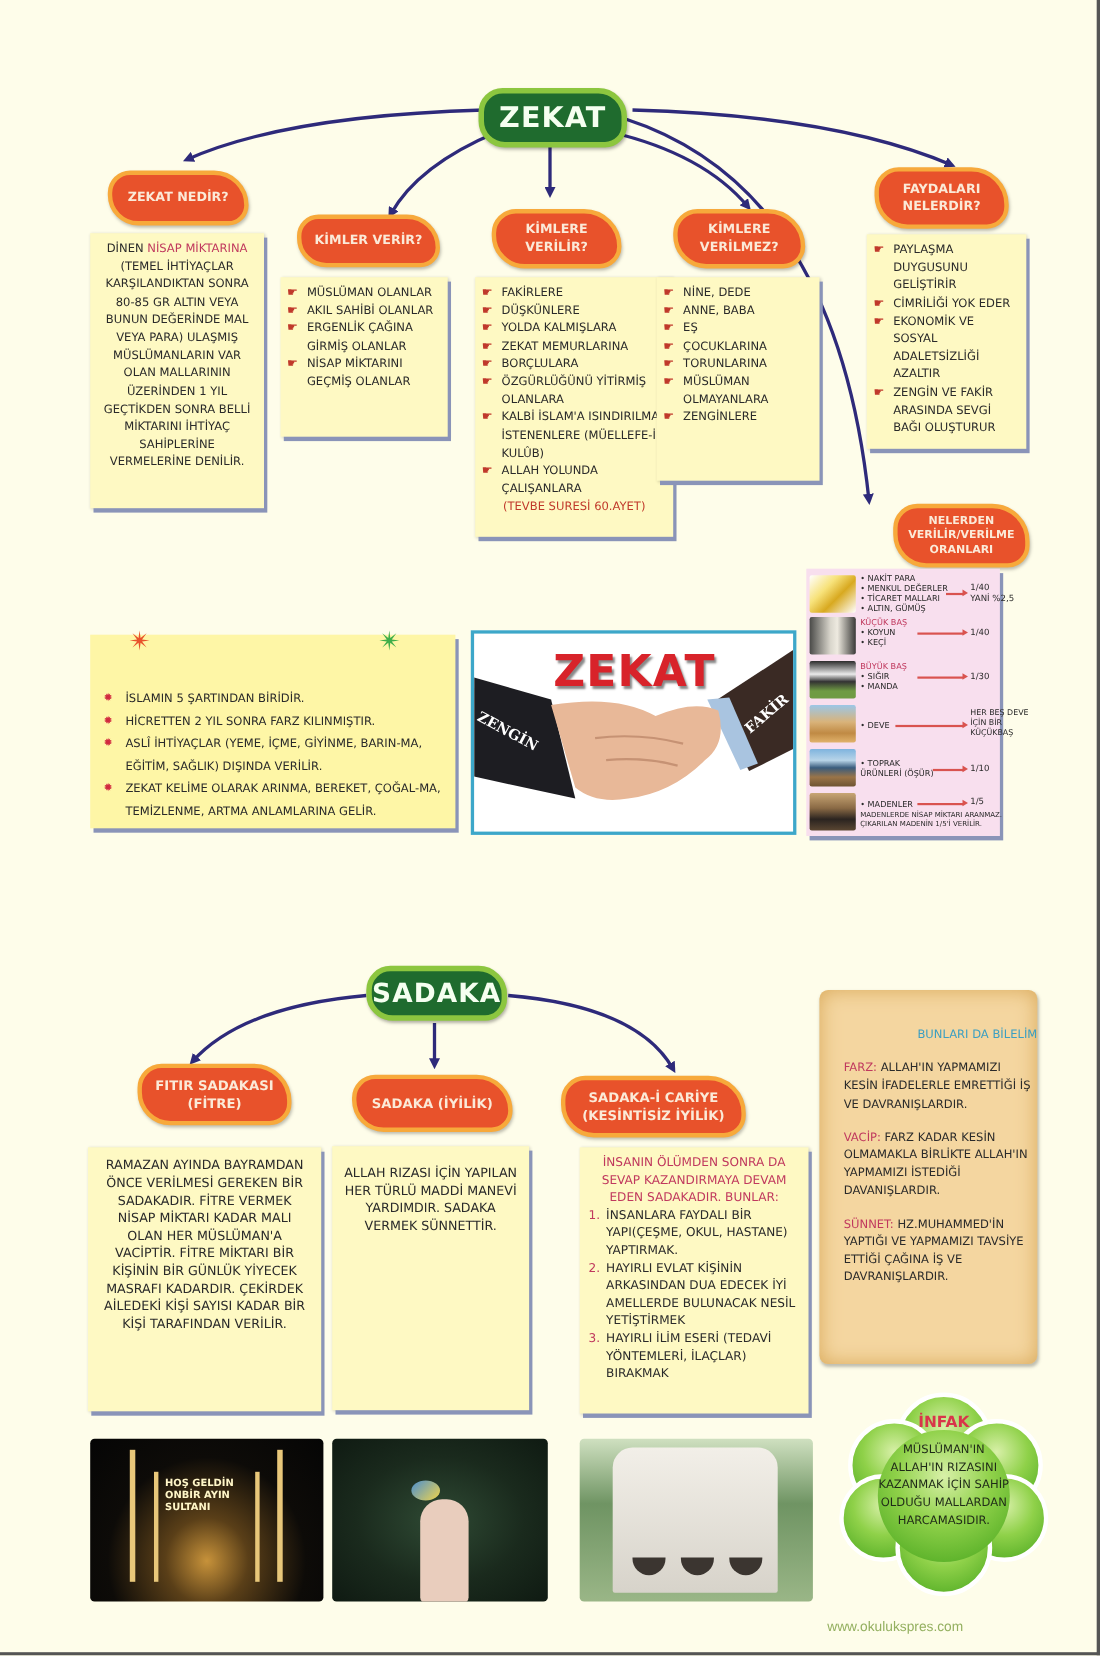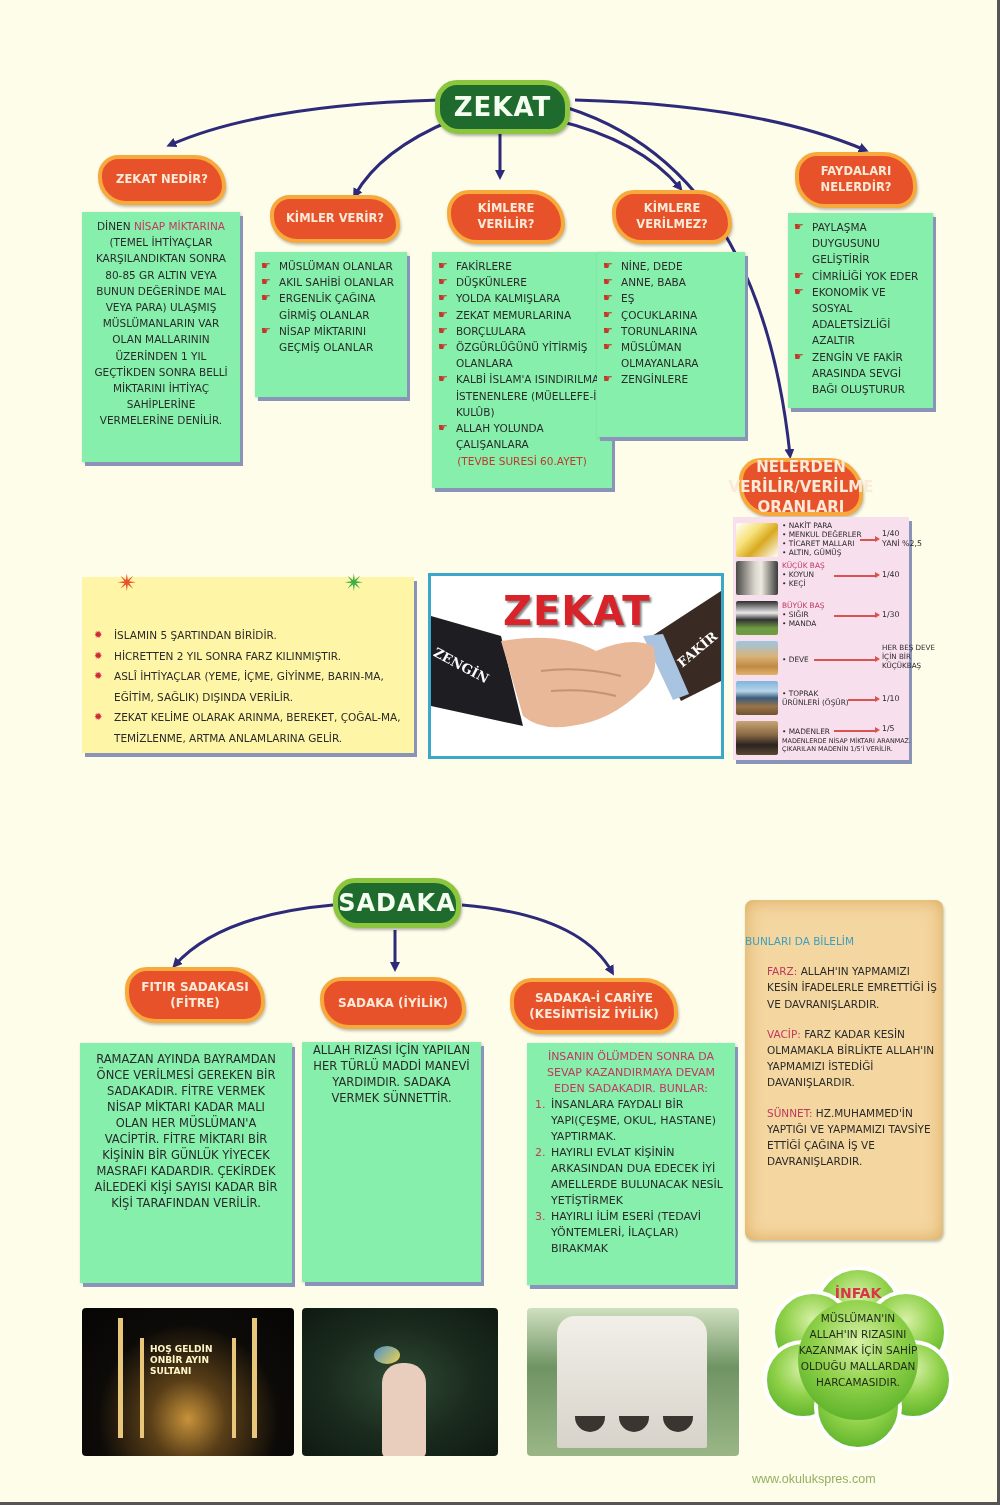--- a/index.html
+++ b/index.html
@@ -39,21 +39,21 @@
     font-weight: bold;
     font-size: 11.5px;
     text-align: center;
     display: flex; align-items: center; justify-content: center;
     line-height: 1.35;
     white-space: pre-line;
     box-shadow: 1px 2px 3px rgba(0,0,0,0.25);
   }
   .note {
     position: absolute;
-    background: #86efac;
+    background: #fef9c3;
     box-shadow: 3px 4px 0 #8a94b8, 1px 1px 3px rgba(0,0,0,0.2);
     font-size: 10.5px;
     line-height: 16.2px;
     color: #2a2a2a;
   }
   .note ul { list-style: none; }
   .note li { position: relative; padding-left: 20px; }
   .note li::before {
     content: "\261B"; position: absolute; left: 2px; top: 0; color: #c0392b; font-size: 11px;
   }
@@ -75,21 +75,21 @@
   .yildiz { position: absolute; left: 82px; top: 577px; width: 332px; height: 176px; background: #fef6a6; box-shadow: 3px 4px 0 #8a94b8; }
   .yildiz-banner { position: absolute; left: 45px; top: 7px; width: 230px; height: 28px; background: #29a8df; box-shadow: 0 3px 0 #1d6f9b; color: #fff; font-size: 11.5px; display: flex; align-items: center; justify-content: center; letter-spacing: 0.5px; }
   .star { position: absolute; font-size: 24px; line-height: 24px; }
   .yildiz ul { list-style: none; position: absolute; left: 10px; top: 48px; width: 320px; font-size: 10.5px; line-height: 20.5px; }
   .yildiz li { position: relative; padding-left: 22px; }
   .yildiz li::before { content: "\2739"; position: absolute; left: 2px; color: #d12a3f; font-size: 10px; }
 
   .handshake { position: absolute; left: 428px; top: 573px; width: 296px; height: 186px; background: #fff; border: 3px solid #3da7c9; overflow: hidden; }
 
   .scroll { position: absolute; left: 745px; top: 900px; width: 198px; height: 340px; background: #f4d6a0; border-radius: 8px; box-shadow: inset 0 0 18px #d9a95a, 1px 2px 3px rgba(0,0,0,0.25); font-size: 10.5px; line-height: 16.2px; }
-  .scroll .title { color: #3b9fc2; text-align: left; margin-top: 33px; font-size: 10.5px; }
+  .scroll .title { color: #3b9fc2; text-align: right; margin-top: 33px; font-size: 10.5px; }
   .scroll .block { margin-left: 22px; margin-top: 14px; }
   .scroll .term { color: #c0395e; }
 
   .cloud { position: absolute; left: 758px; top: 1262px; width: 200px; height: 190px; }
   .photo { position: absolute; top: 1308px; height: 148px; overflow: hidden; border-radius: 4px; }
   .footer-url { position: absolute; left: 752px; top: 1472px; font-size: 12.5px; color: #94b060; font-family: "Liberation Sans", sans-serif; }
 </style>
 </head>
 <body>
 
@@ -166,21 +166,21 @@
 NELERDİR?</div>
 <div class="note" style="left:788px;top:213px;width:145px;height:195px;padding:6px 4px;">
   <ul>
     <li>PAYLAŞMA DUYGUSUNU GELİŞTİRİR</li>
     <li>CİMRİLİĞİ YOK EDER</li>
     <li>EKONOMİK VE SOSYAL ADALETSİZLİĞİ AZALTIR</li>
     <li>ZENGİN VE FAKİR ARASINDA SEVGİ BAĞI OLUŞTURUR</li>
   </ul>
 </div>
 
-<div class="orange" style="left:739px;top:458px;width:124px;height:58px;font-size:15px;">NELERDEN
+<div class="orange" style="left:812px;top:458px;width:124px;height:58px;font-size:10px;">NELERDEN
 VERİLİR/VERİLME
 ORANLARI</div>
 
 <div class="rates">
 
   <div class="rate-row" style="top:4px;height:38px;">
     <div class="rate-img" style="top:2px;background:linear-gradient(135deg,#fff 0%,#f7e27a 35%,#d8a920 60%,#fff 100%);"></div>
     <div class="rate-items">
       <div>• NAKİT PARA</div>
       <div>• MENKUL DEĞERLER</div>
@@ -273,21 +273,21 @@
 
 <div class="green-title" style="left:333px;top:878px;width:128px;height:50px;font-size:24px;">SADAKA</div>
 
 <div class="orange" style="left:125px;top:967px;width:140px;height:56px;font-size:12px;">FITIR SADAKASI
 (FİTRE)</div>
 <div class="note center-text" style="left:80px;top:1043px;width:212px;height:240px;padding:8px 10px;font-size:11.5px;line-height:16px;">
   <span>RAMAZAN AYINDA BAYRAMDAN ÖNCE VERİLMESİ GEREKEN BİR SADAKADIR. FİTRE VERMEK NİSAP MİKTARI KADAR MALI OLAN HER MÜSLÜMAN'A VACİPTİR. FİTRE MİKTARI BİR KİŞİNİN BİR GÜNLÜK YİYECEK MASRAFI KADARDIR. ÇEKİRDEK AİLEDEKİ KİŞİ SAYISI KADAR BİR KİŞİ TARAFINDAN VERİLİR.</span>
 </div>
 
 <div class="orange" style="left:320px;top:977px;width:146px;height:52px;font-size:12px;">SADAKA (İYİLİK)</div>
-<div class="note center-text" style="left:302px;top:1042px;width:179px;height:240px;padding:0 10px;font-size:11.5px;line-height:16px;">
+<div class="note center-text" style="left:302px;top:1042px;width:179px;height:240px;padding:16px 10px;font-size:11.5px;line-height:16px;">
   <span>ALLAH RIZASI İÇİN YAPILAN HER TÜRLÜ MADDİ MANEVİ YARDIMDIR. SADAKA VERMEK SÜNNETTİR.</span>
 </div>
 
 <div class="orange" style="left:510px;top:978px;width:168px;height:56px;font-size:12px;">SADAKA-İ CARİYE
 (KESİNTİSİZ İYİLİK)</div>
 <div class="note" style="left:527px;top:1043px;width:208px;height:242px;padding:6px 8px;font-size:11px;line-height:16px;">
   <div class="red center-text">İNSANIN ÖLÜMDEN SONRA DA SEVAP KAZANDIRMAYA DEVAM EDEN SADAKADIR. BUNLAR:</div>
   <div style="display:flex;">
     <span class="red" style="width:16px;flex:none;">1.</span>
     <span>İNSANLARA FAYDALI BİR YAPI(ÇEŞME, OKUL, HASTANE) YAPTIRMAK.</span>

